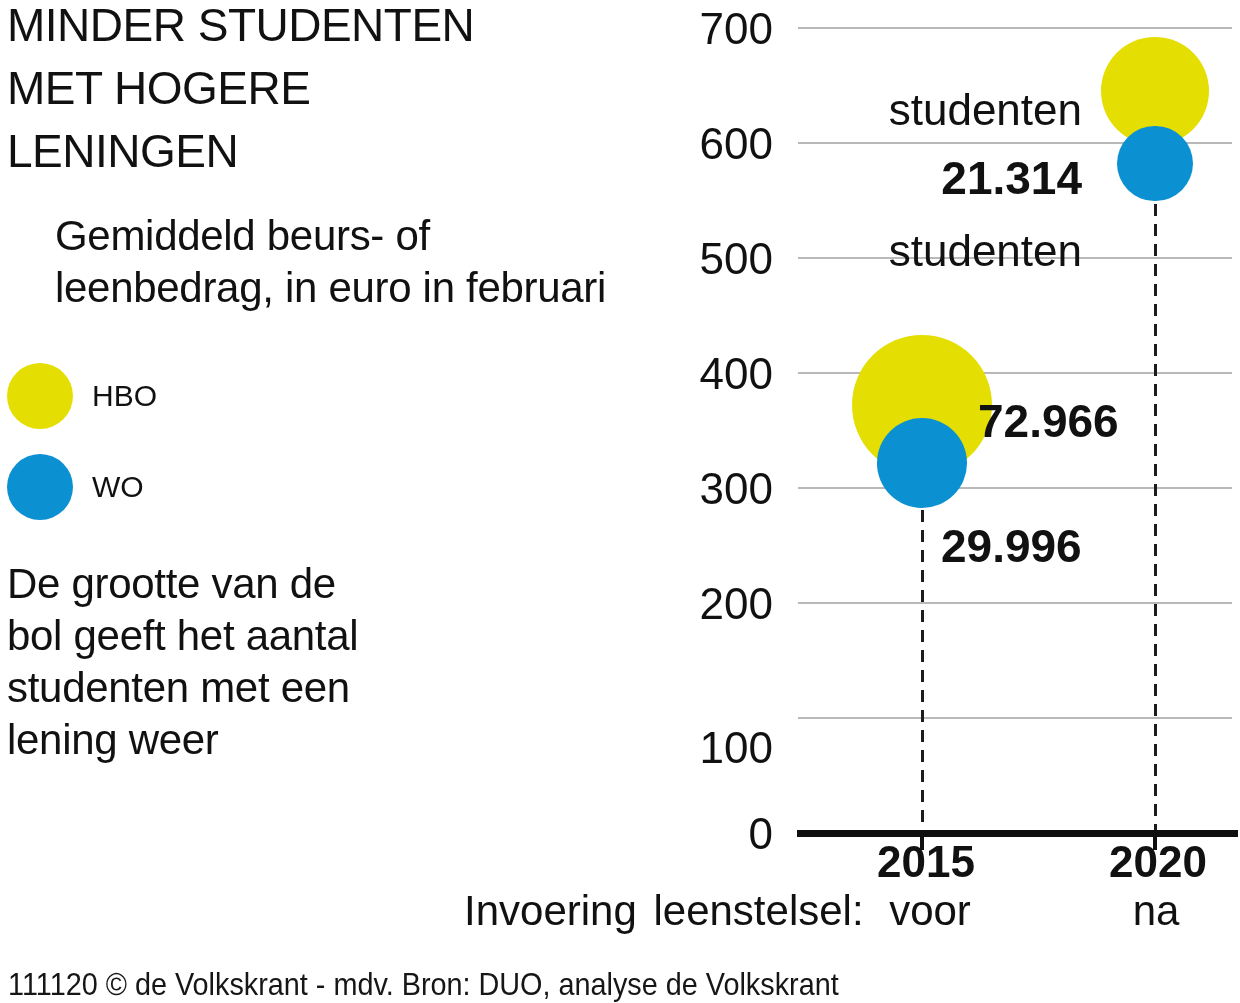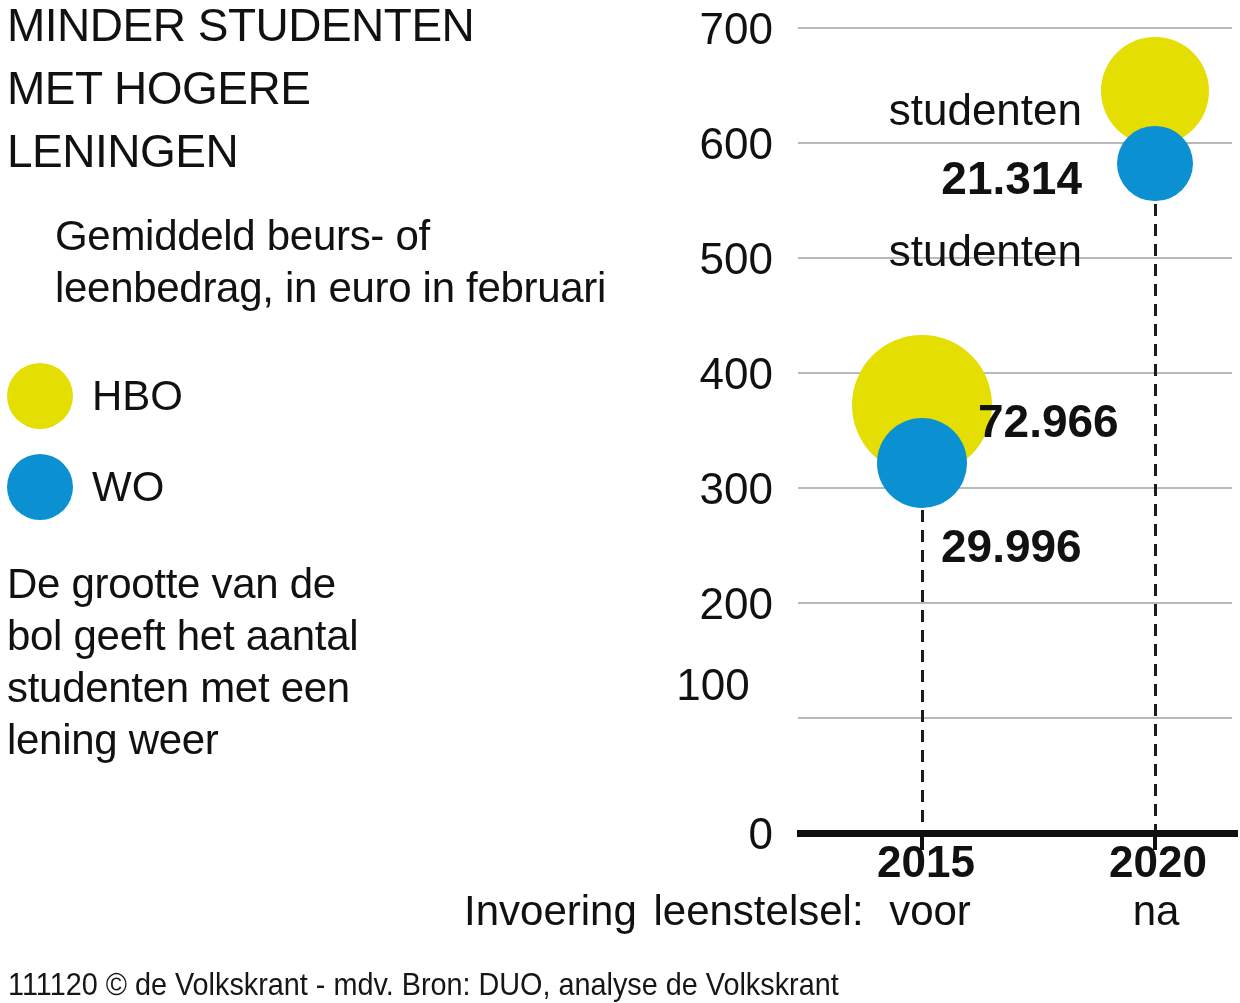--- a/index.html
+++ b/index.html
@@ -8,21 +8,21 @@
     font-family:"Liberation Sans","DejaVu Sans",sans-serif;color:#111;
     overflow:hidden;
     border-radius:21px;
   }
   .abs{position:absolute;}
   .pre{white-space:pre-line;}
   #title{left:7px;top:-6px;font-size:46px;line-height:63px;letter-spacing:-0.5px;font-weight:400;}
   #subtitle{left:7px;top:210px;font-size:42px;line-height:52px;letter-spacing:-0.3px;margin-left:48px;}
   #note{left:7px;top:558px;font-size:42px;line-height:52px;letter-spacing:-0.3px;}
   .legend-swatch{width:66px;height:66px;border-radius:50%;}
-  .legend-label{height:66px;line-height:66px;font-size:42px;left:92px;}
+  .legend-label{height:66px;line-height:66px;font-size:30px;left:92px;}
   #footer{left:8px;top:968px;font-size:32px;line-height:32px;transform:scaleX(0.9);transform-origin:left center;color:#161616;}
   .gridline{height:2px;background:#b9b9b9;left:798px;width:434px;}
   .ytick{width:120px;text-align:right;right:457px;font-size:44px;line-height:44px;}
   #xaxis{left:797px;top:830px;width:441px;height:7px;background:#0f0f0f;}
   .xtick{width:4px;height:13px;top:837px;background:#0f0f0f;}
   .dash{width:3px;background:repeating-linear-gradient(to bottom,#1c1c1c 0px,#1c1c1c 12px,rgba(0,0,0,0) 12px,rgba(0,0,0,0) 20px);}
   .bubble{border-radius:50%;}
   .vlabel{font-weight:700;font-size:46px;line-height:46px;}
   .vsub{font-size:44px;line-height:44px;margin-top:20px;}
   .ralign{text-align:right;}
@@ -60,21 +60,21 @@
       <div class="abs ytick" style="top: 122px;">600</div>
       <div class="abs gridline" style="top: 257px;"></div>
       <div class="abs ytick" style="top: 237px;">500</div>
       <div class="abs gridline" style="top: 372px;"></div>
       <div class="abs ytick" style="top: 352px;">400</div>
       <div class="abs gridline" style="top: 487px;"></div>
       <div class="abs ytick" style="top: 467px;">300</div>
       <div class="abs gridline" style="top: 602px;"></div>
       <div class="abs ytick" style="top: 582px;">200</div>
       <div class="abs gridline" style="top: 717px;"></div>
-      <div class="abs ytick" style="top: 663px; text-align: center;">100</div>
+      <div class="abs ytick" style="top: 726px;">100</div>
       <div class="abs ytick" style="top: 812px;">0</div>
       <div class="abs dash" style="left: 920.5px; top: 509.557px; height: 321.443px;"></div>
       <div class="abs xtick" style="left: 920px;"></div>
       <div class="abs dash" style="left: 1153.5px; top: 203.512px; height: 627.488px;"></div>
       <div class="abs xtick" style="left: 1153px;"></div>
       <div class="abs bubble" style="left: 852.038px; top: 335.238px; width: 139.923px; height: 139.923px; background: rgb(229, 222, 3);"></div>
       <div class="abs bubble" style="left: 1101.03px; top: 37.2779px; width: 107.944px; height: 107.944px; background: rgb(229, 222, 3);"></div>
       <div class="abs bubble" style="left: 877.143px; top: 417.843px; width: 89.7143px; height: 89.7143px; background: rgb(11, 144, 210);"></div>
       <div class="abs bubble" style="left: 1117.19px; top: 125.888px; width: 75.6245px; height: 75.6245px; background: rgb(11, 144, 210);"></div>
     </div>

